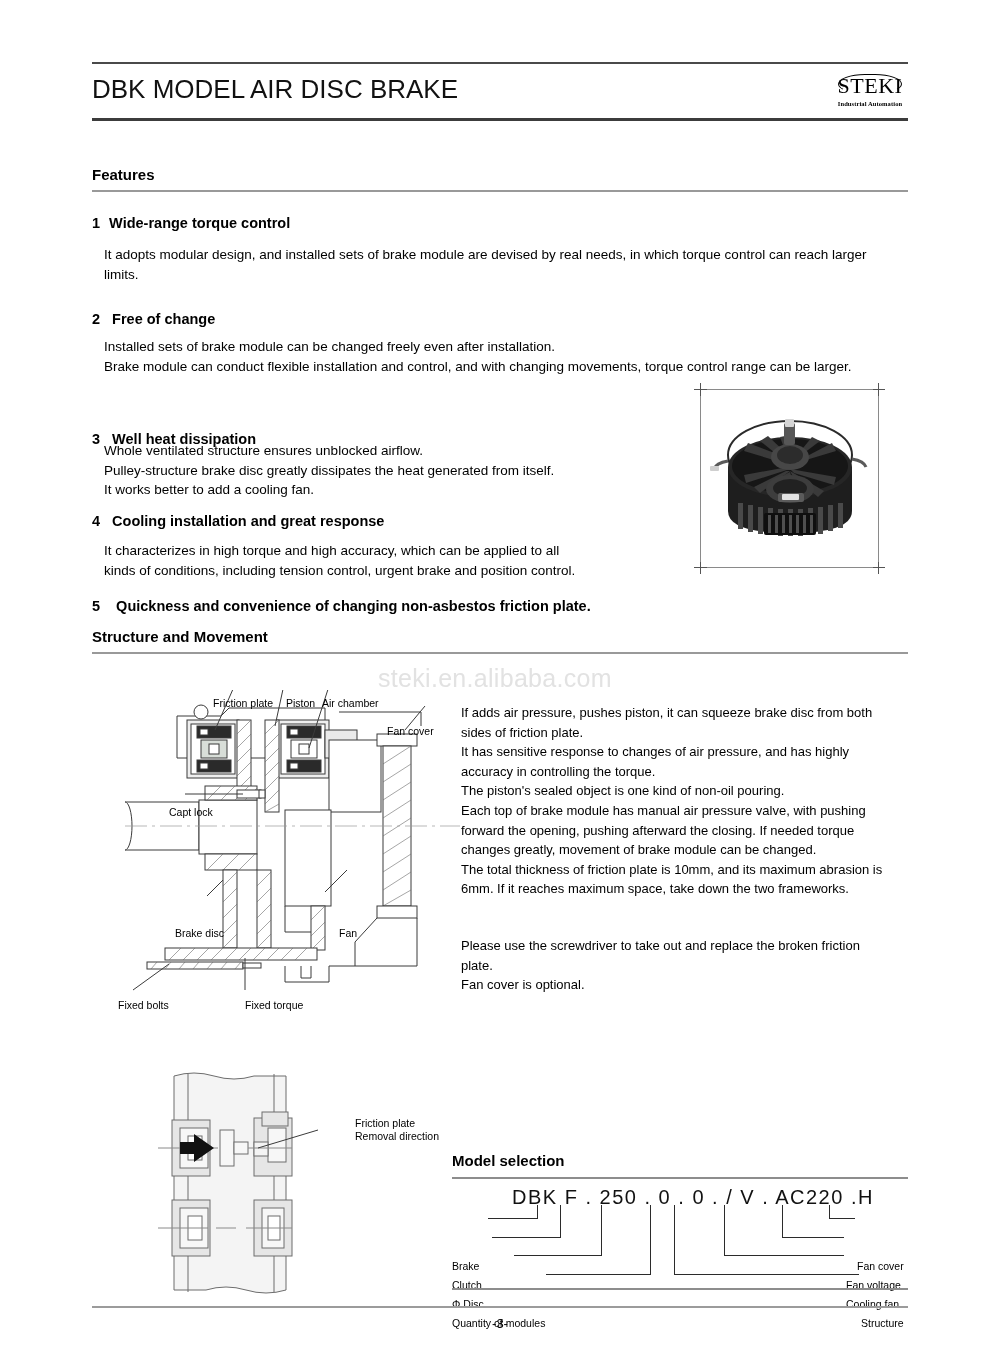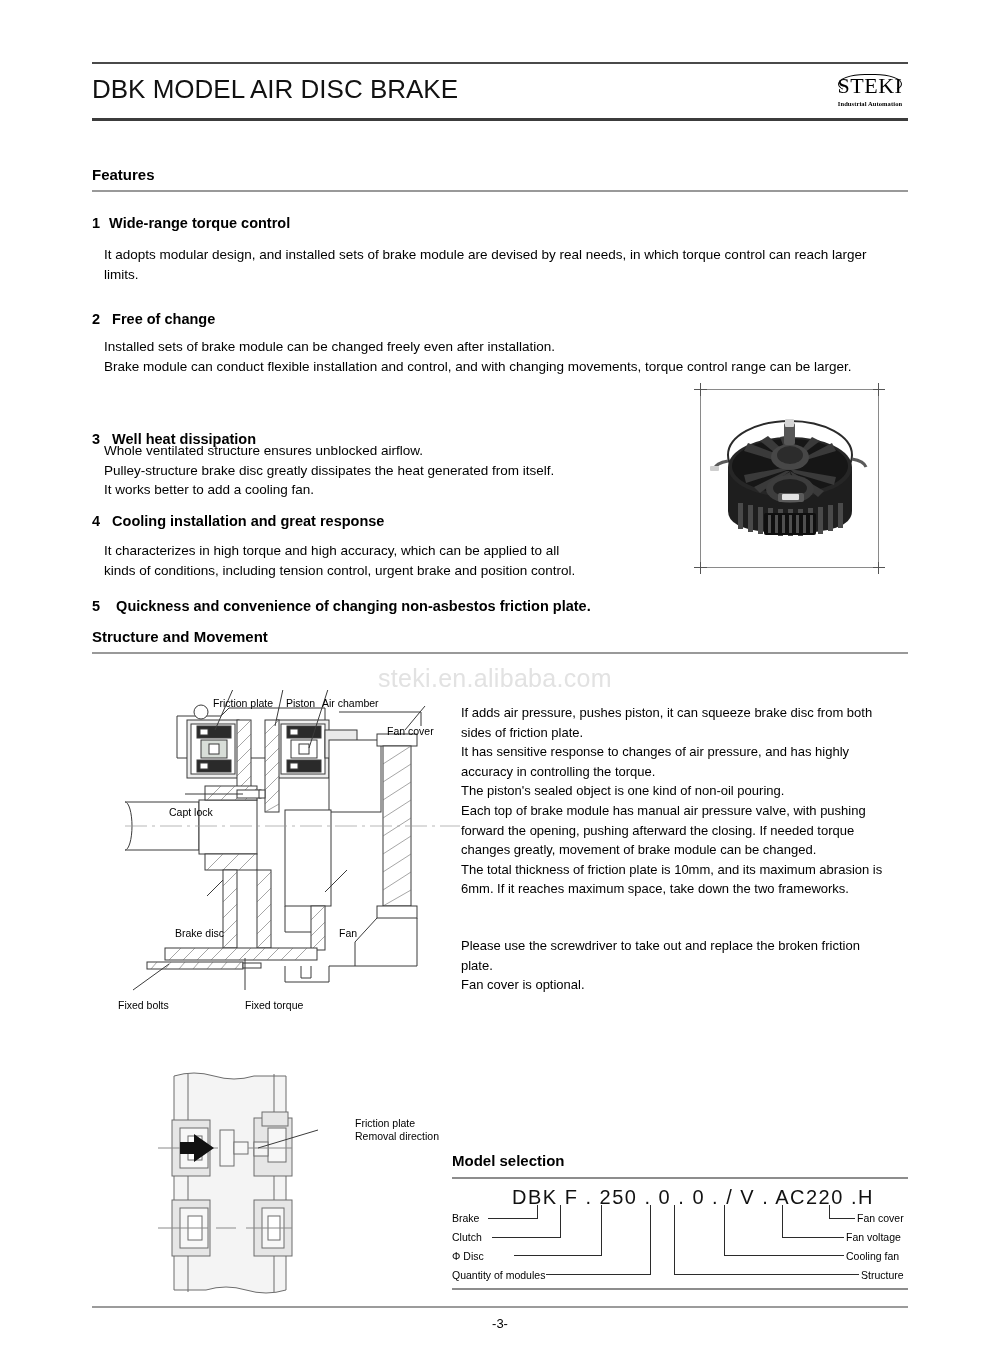--- a/index.html
+++ b/index.html
@@ -158,20 +158,21 @@
     left: 512px; top: 1186px;
     font-size: 20px;
     letter-spacing: 1.5px;
     white-space: nowrap;
     color: #111;
   }
   .ms-label {
     position: absolute;
     font-size: 10.5px;
     white-space: nowrap;
+    margin-top: 48px;
   }
   .ln {
     position: absolute;
     background: #2b2b2b;
   }
 
   
   .ftr-rule {
     position: absolute;
     left: 92px; top: 1306px; width: 816px; height: 1.5px;

